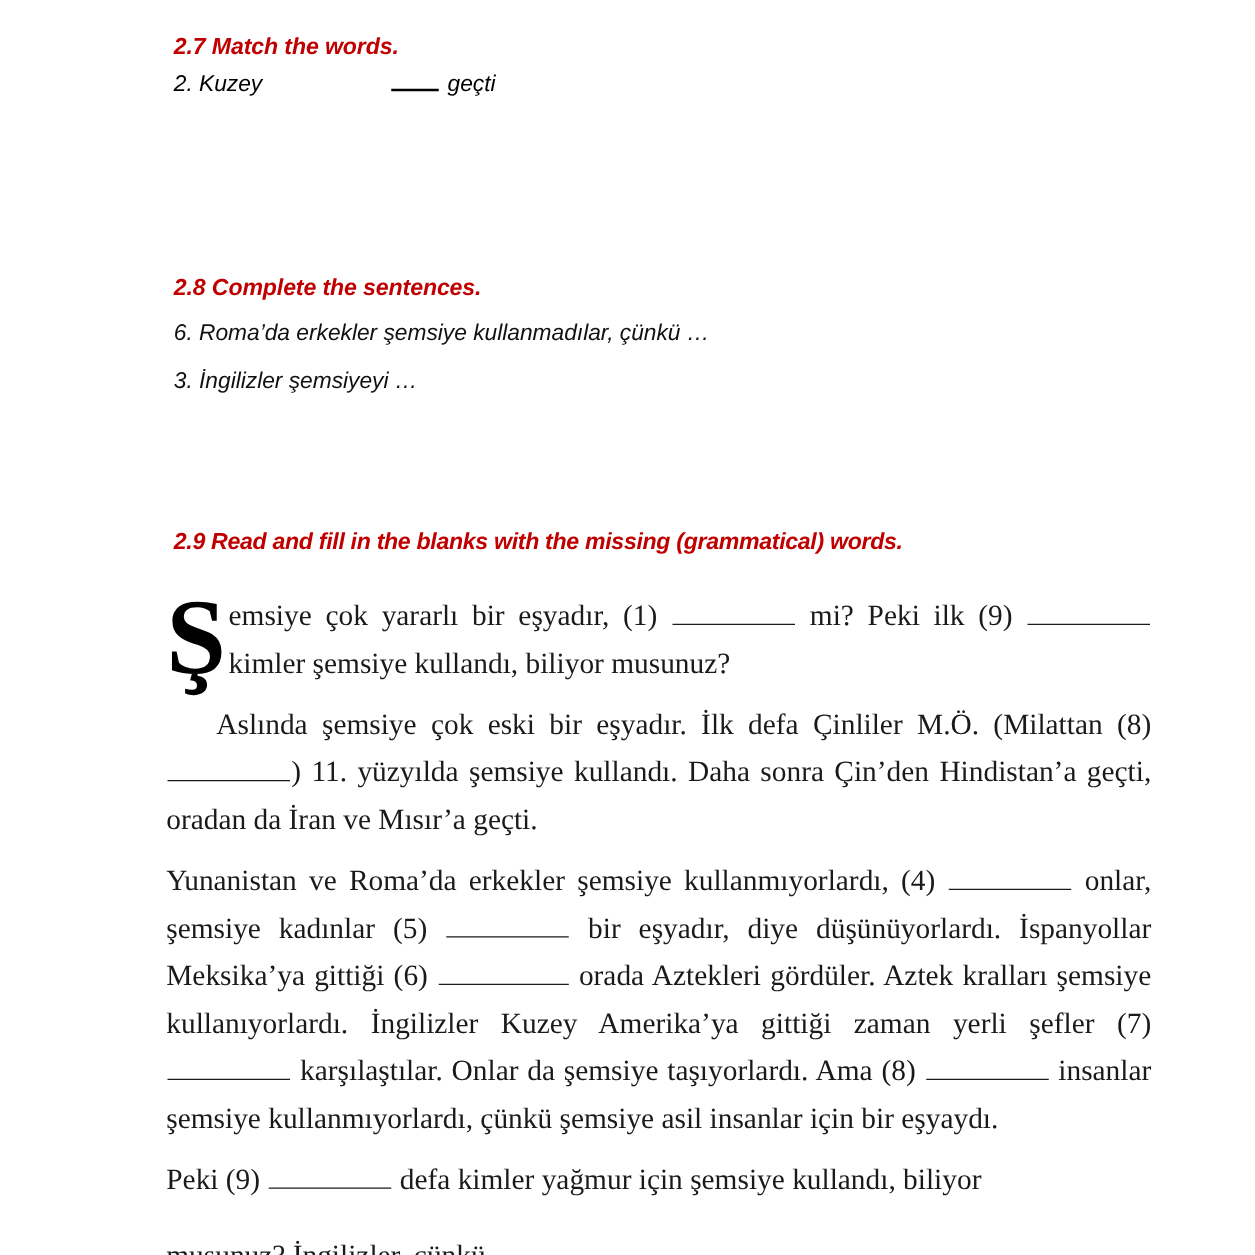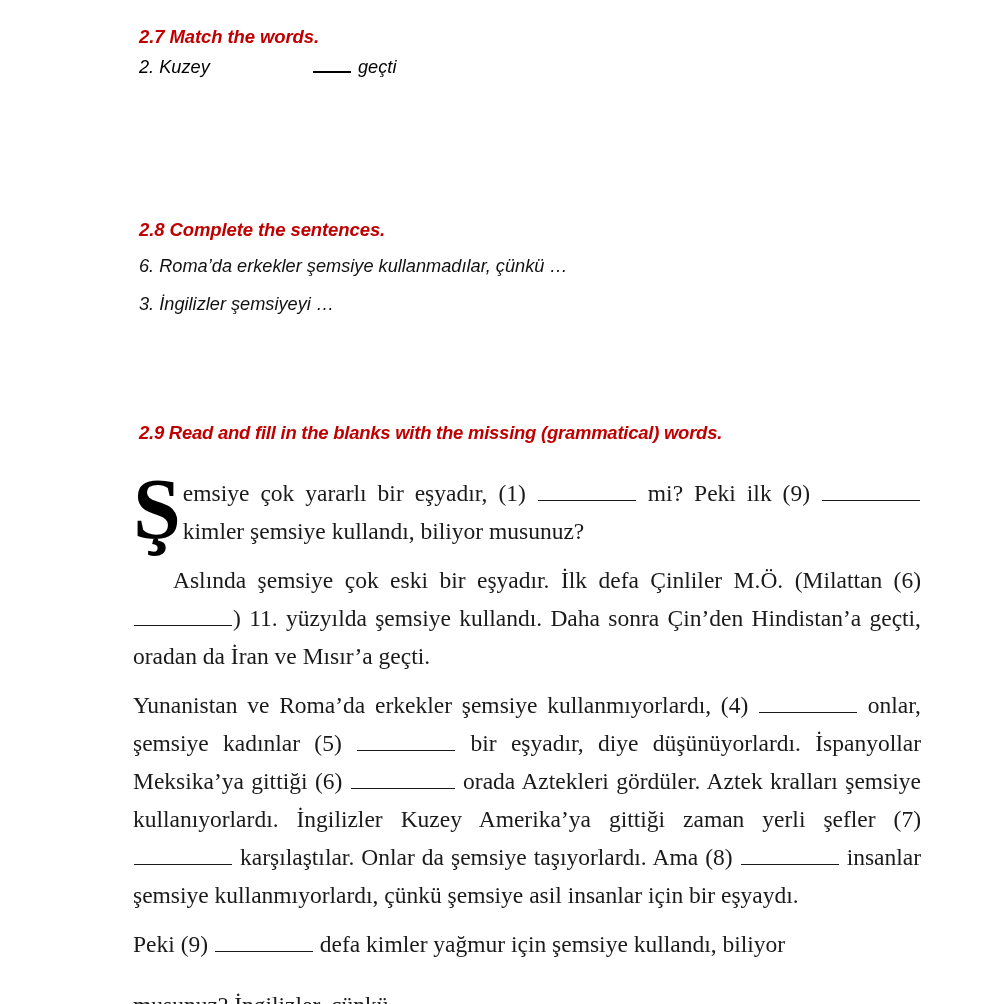--- a/index.html
+++ b/index.html
@@ -159,21 +159,21 @@
   </div>
 
   <div class="ex-block" style="top: 410px; margin-top: 12px;">
     <div class="ex-heading condensed">2.9 Read and fill in the blanks with the missing (grammatical) words.</div>
   </div>
 
   <div class="passage">
 
     <p><span class="dropcap">Ş</span><span>emsiye çok yararlı bir eşyadır, (1)</span> <span class="fill-blank"></span> <span>mi? Peki ilk (9)</span> <span class="fill-blank"></span> <span>kimler şemsiye kullandı, biliyor musunuz?</span></p>
 
-    <p><span class="indent"></span><span>Aslında şemsiye çok eski bir eşyadır. İlk defa Çinliler M.Ö. (Milattan (6)</span> <span class="fill-blank"></span><span>) 11. yüzyılda şemsiye kullandı. Daha sonra Çin’den Hindistan’a geçti, oradan da İran ve Mısır’a geçti.</span></p>
+    <p><span class="indent"></span><span>Aslında şemsiye çok eski bir eşyadır. İlk defa Çinliler M.Ö. (Milattan (8)</span> <span class="fill-blank"></span><span>) 11. yüzyılda şemsiye kullandı. Daha sonra Çin’den Hindistan’a geçti, oradan da İran ve Mısır’a geçti.</span></p>
 
     <p><span>Yunanistan ve Roma’da erkekler şemsiye kullanmıyorlardı, (4)</span> <span class="fill-blank"></span> <span>onlar, şemsiye kadınlar (5)</span> <span class="fill-blank"></span> <span>bir eşyadır, diye düşünüyorlardı. İspanyollar Meksika’ya gittiği (6)</span> <span class="fill-blank wide"></span> <span>orada Aztekleri gördüler. Aztek kralları şemsiye kullanıyorlardı. İngilizler Kuzey Amerika’ya gittiği zaman yerli şefler (7)</span> <span class="fill-blank"></span> <span>karşılaştılar. Onlar da şemsiye taşıyorlardı. Ama (8)</span> <span class="fill-blank"></span> <span>insanlar şemsiye kullanmıyorlardı, çünkü şemsiye asil insanlar için bir eşyaydı.</span></p>
 
     <p class="last"><span>Peki (9)</span> <span class="fill-blank"></span> <span>defa kimler yağmur için şemsiye kullandı, biliyor</span></p>
 
   </div>
 
   <div class="clip-line">musunuz? İngilizler, çünkü</div>
 
 </div>

